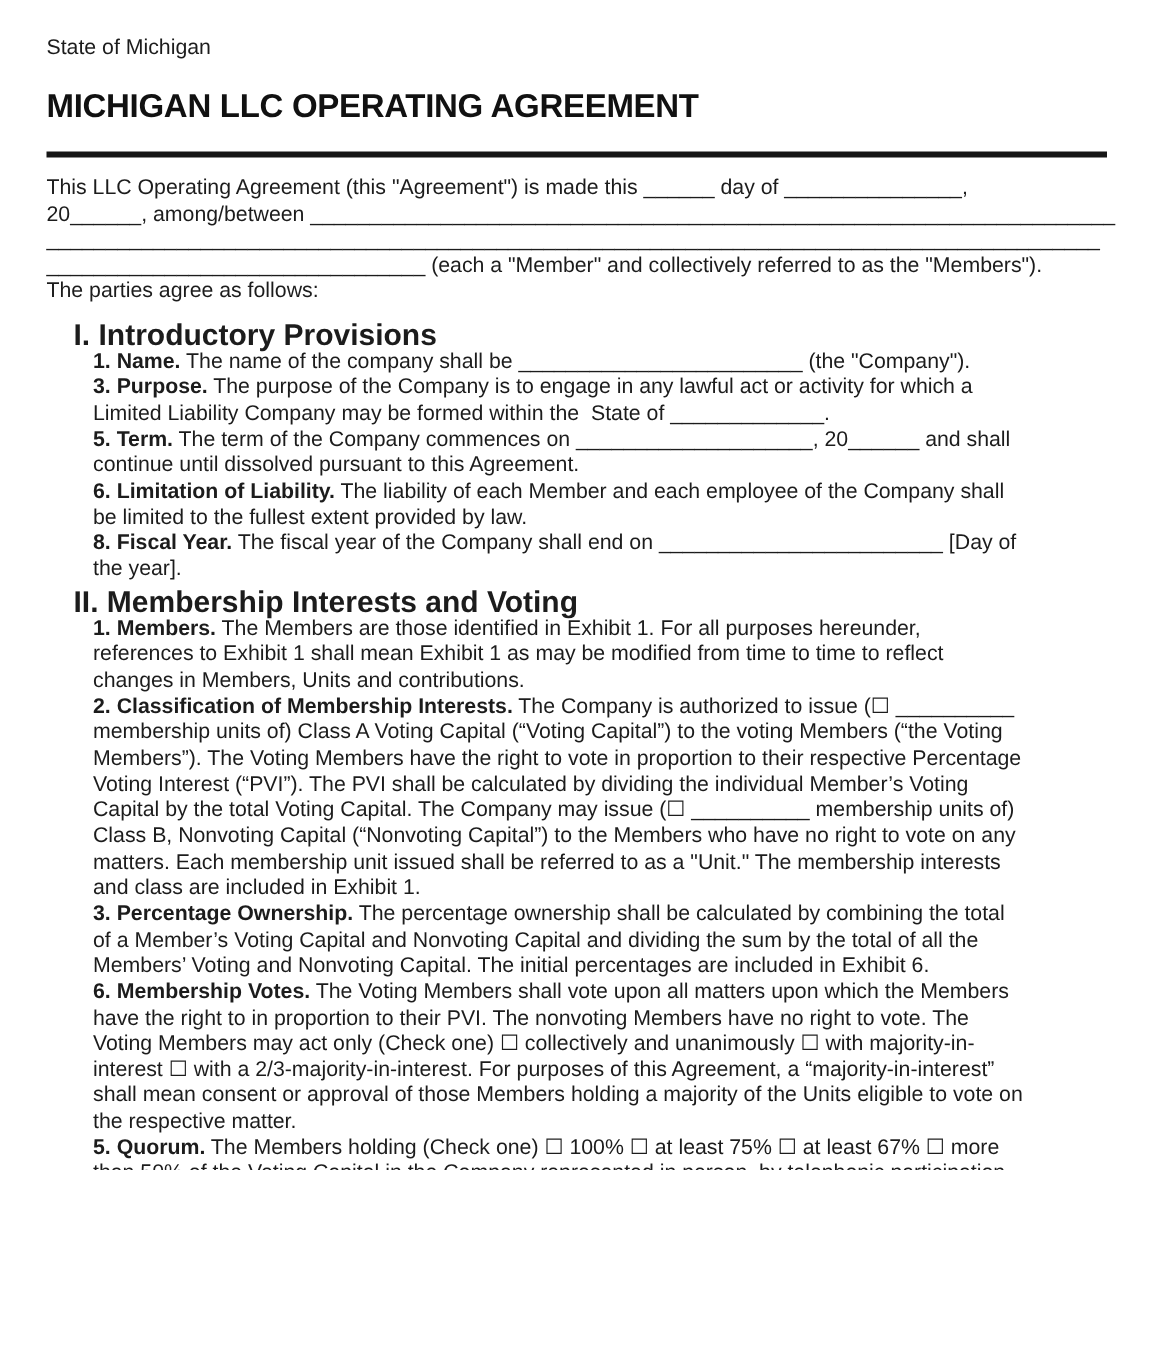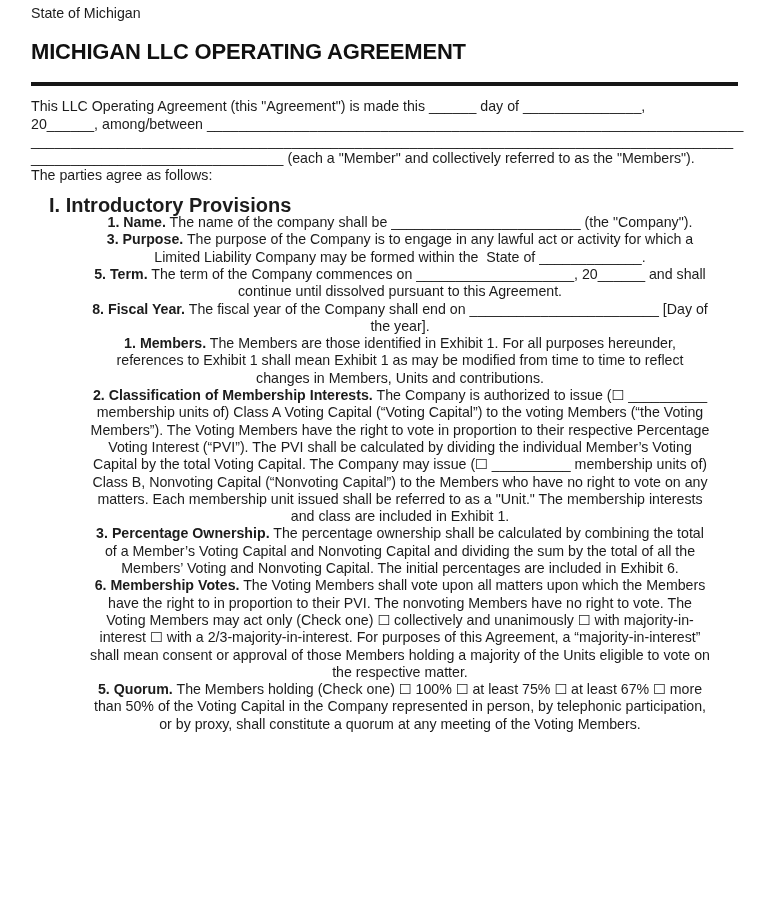--- a/index.html
+++ b/index.html
@@ -1,20 +1,20 @@
 <!DOCTYPE html>
 <html><head>
 <meta charset="utf-8">
 <style>
   html, body { margin: 0; padding: 0; background: #ffffff; }
   .page {
     width: 768px;
     height: 780px;
     box-sizing: border-box;
-    padding: 5px 30px 0 31px;
+    padding: 24px 30px 0 31px;
     overflow: hidden;
     background: #ffffff;
     color: #1c1c1c;
     font-family: "Liberation Sans", "DejaVu Sans", sans-serif;
     font-size: 14.2px;
     line-height: 17.3px;
   }
   .state {
     margin: 0;
   }
@@ -39,21 +39,20 @@
   .sec {
     font-size: 20px;
     line-height: 17.3px;
     font-weight: 700;
     margin: 12px 0 0 18px;
   }
   .sec2 { margin-top: 5px; }
   .item {
     margin: 0 0 0 31px;
     white-space: pre;
-    text-align: center;
   }
   .item strong { font-weight: 700; }
 </style>
 </head>
 <body>
 
 <div class="page">
 
   <div class="state">State of Michigan</div>
 
@@ -67,23 +66,26 @@
 ________________________________ (each a "Member" and collectively referred to as the "Members").
 The parties agree as follows:</p>
 
   <h2 class="sec">I. Introductory Provisions</h2>
 
   <p class="item"><strong>1. Name.</strong><span> The name of the company shall be ________________________ (the "Company").</span></p>
   <p class="item"><strong>3. Purpose.</strong><span> The purpose of the Company is to engage in any lawful act or activity for which a
 Limited Liability Company may be formed within the  State of _____________.</span></p>
   <p class="item"><strong>5. Term.</strong><span> The term of the Company commences on ____________________, 20______ and shall
 continue until dissolved pursuant to this Agreement.</span></p>
+  <p class="item"><strong>6. Limitation of Liability.</strong><span> The liability of each Member and each employee of the Company shall
+be limited to the fullest extent provided by law.</span></p>
   <p class="item"><strong>8. Fiscal Year.</strong><span> The fiscal year of the Company shall end on ________________________ [Day of
 the year].</span></p>
 
+  <h2 class="sec sec2">II. Membership Interests and Voting</h2>
 
   <p class="item"><strong>1. Members.</strong><span> The Members are those identified in Exhibit 1. For all purposes hereunder,
 references to Exhibit 1 shall mean Exhibit 1 as may be modified from time to time to reflect
 changes in Members, Units and contributions.</span></p>
   <p class="item"><strong>2. Classification of Membership Interests.</strong><span> The Company is authorized to issue (☐ __________
 membership units of) Class A Voting Capital (“Voting Capital”) to the voting Members (“the Voting
 Members”). The Voting Members have the right to vote in proportion to their respective Percentage
 Voting Interest (“PVI”). The PVI shall be calculated by dividing the individual Member’s Voting
 Capital by the total Voting Capital. The Company may issue (☐ __________ membership units of)
 Class B, Nonvoting Capital (“Nonvoting Capital”) to the Members who have no right to vote on any

